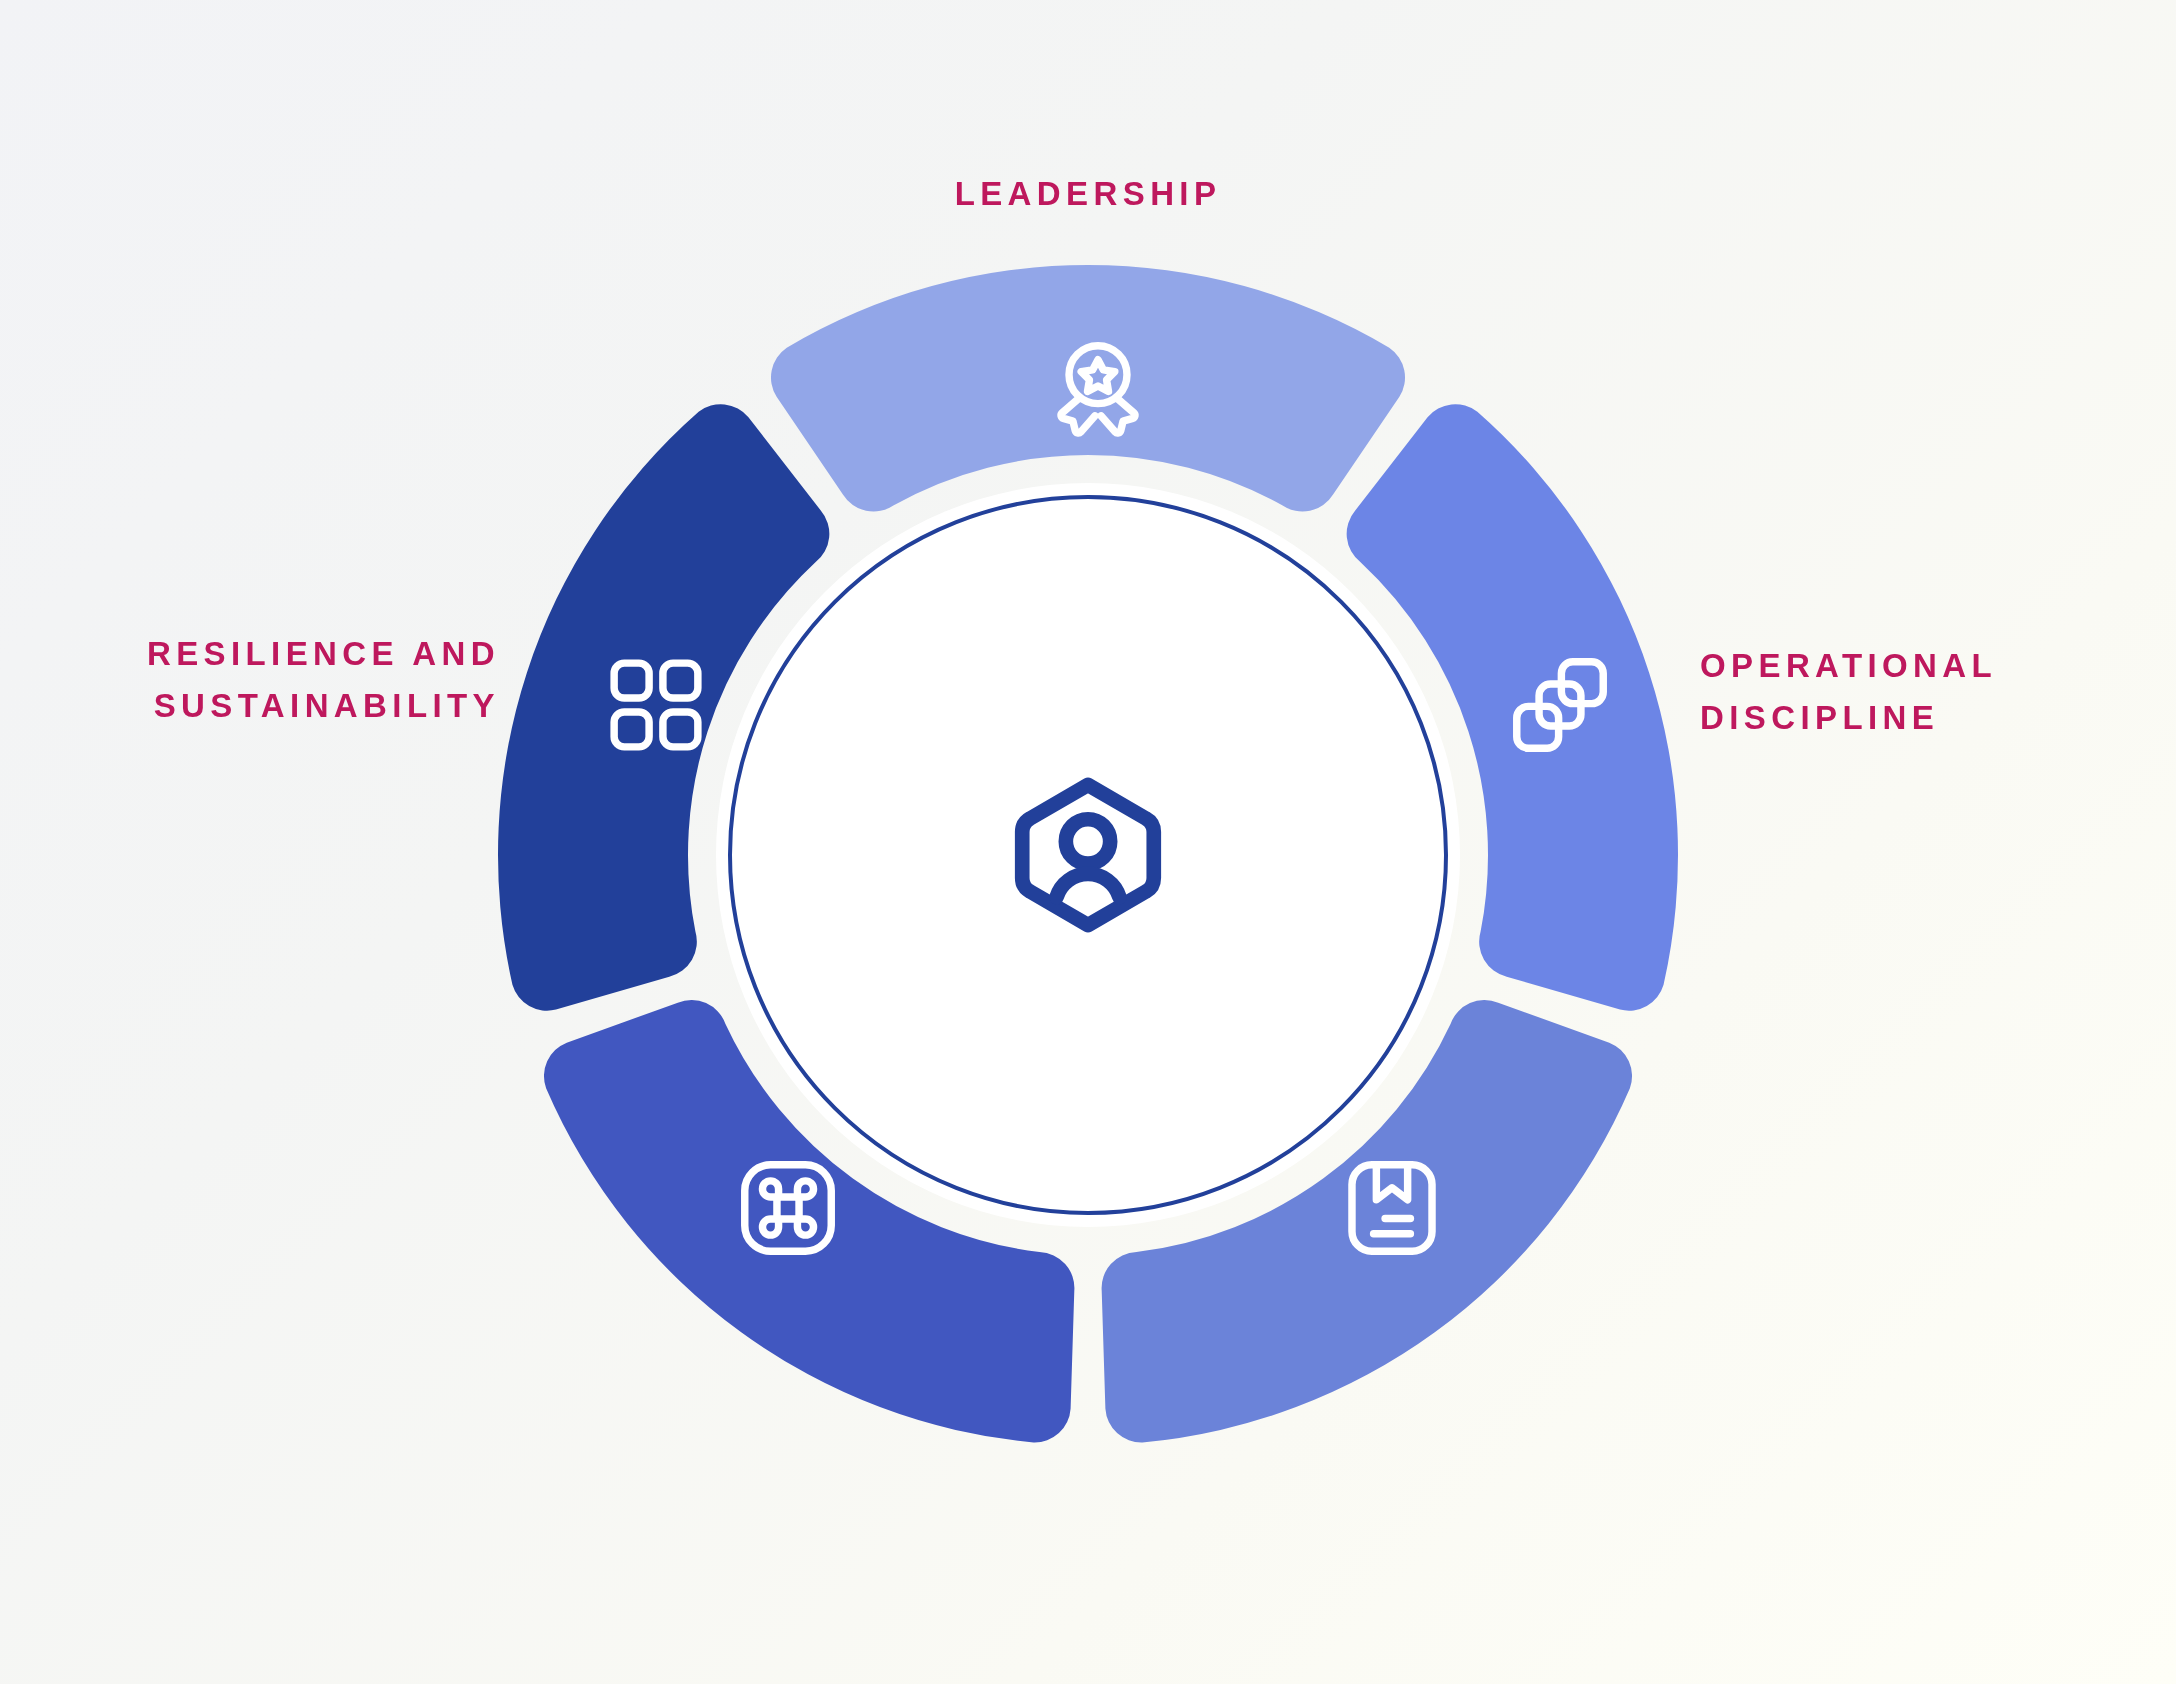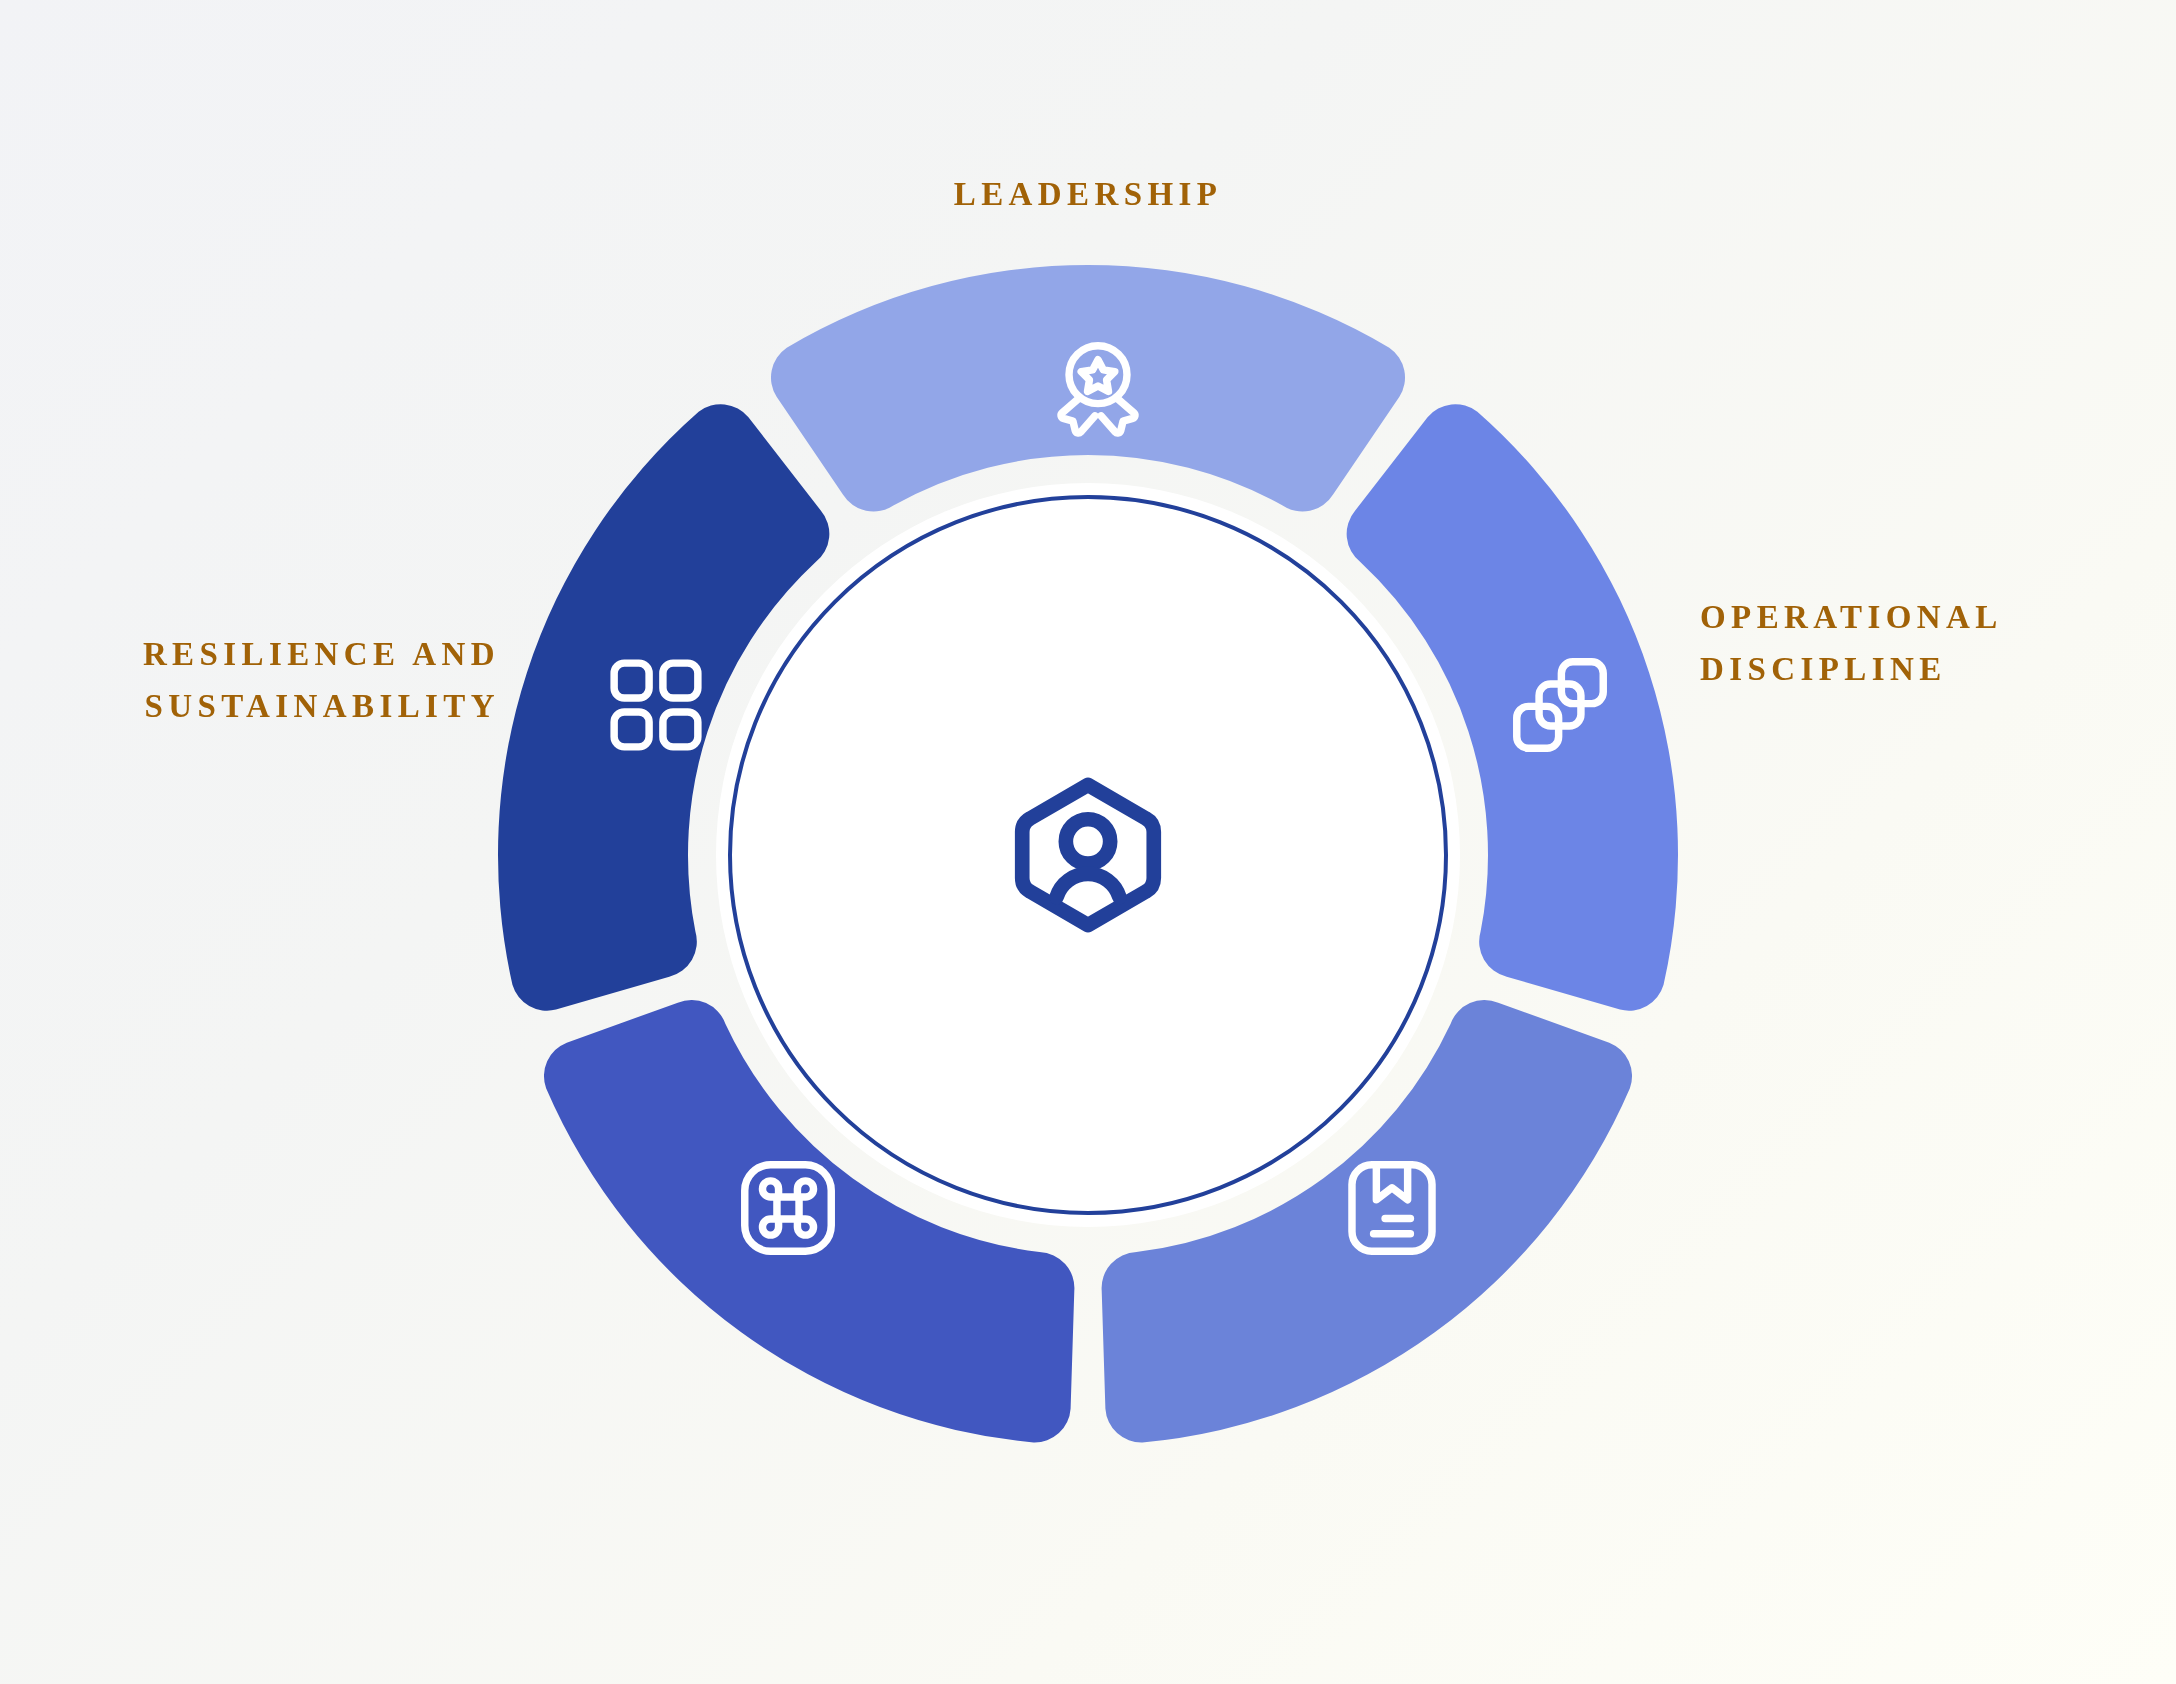--- a/index.html
+++ b/index.html
@@ -20,40 +20,40 @@
   }
   #wheel {
     position: absolute;
     left: 0;
     top: 0;
     width: 2176px;
     height: 1684px;
   }
   .label {
     position: absolute;
-    color: #a16207;
-    font-family: Liberation Serif, serif;
+    color: #be185d;
+    font-family: Liberation Sans, sans-serif;
     font-size: 33px;
     font-weight: 600;
     letter-spacing: 5.4px;
     line-height: 1.58;
     white-space: pre-line;
   }
   .label.r { text-align: right; }
   .label.l { text-align: left; }
   .label.c { text-align: center; }
 
   #lbl-leadership {
     left: 788px;
     top: 168px;
     width: 600px;
   }
   #lbl-operational {
     left: 1700px;
-    top: 591px;
+    top: 640px;
     width: 440px;
   }
   #lbl-strategic {
     left: 1600px;
     top: 1208px;
     width: 440px;
   }
   #lbl-technology {
     left: 160px;
     top: 1208px;

